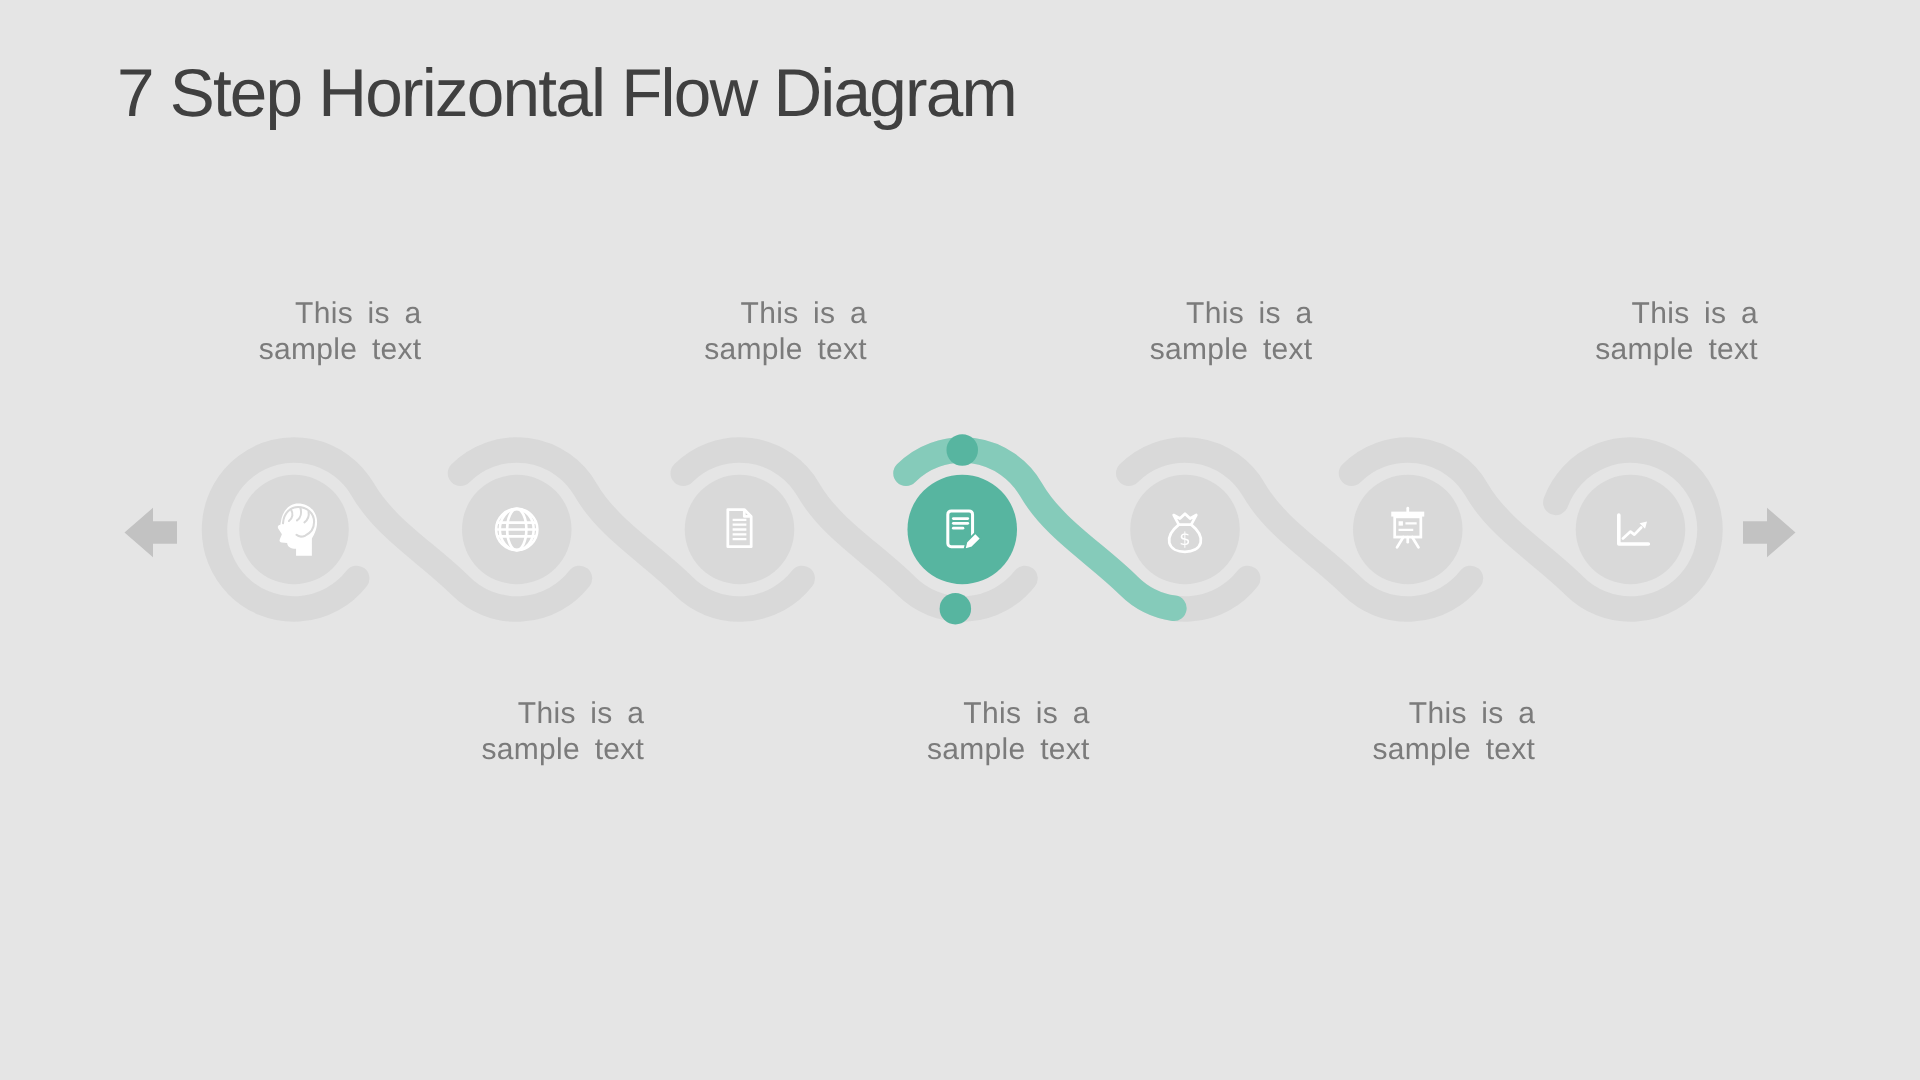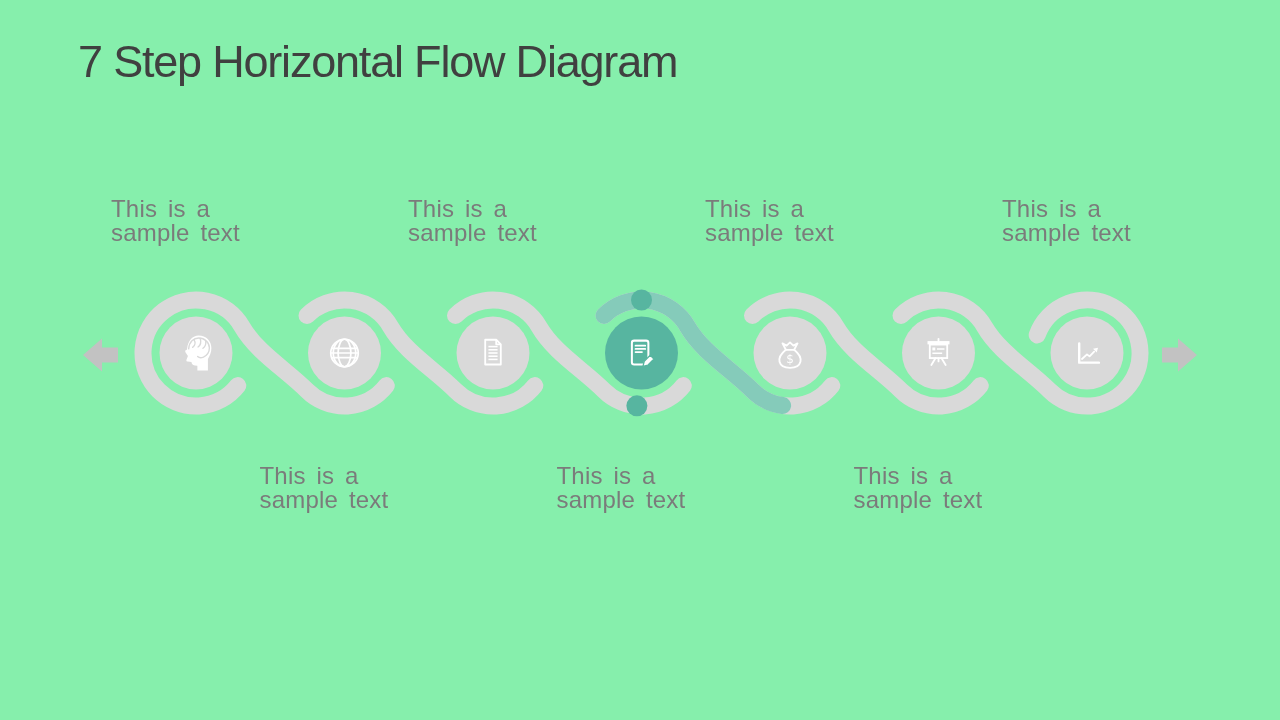--- a/index.html
+++ b/index.html
@@ -1,28 +1,28 @@
 <!DOCTYPE html>
 <html><head>
 <meta charset="utf-8">
 <style>
   html,body{margin:0;padding:0;background:#fff;}
   .slide{
-    position:relative;width:1280px;height:720px;background:#86efac;
+    position:relative;width:1280px;height:720px;background:#e5e5e5;
     overflow:hidden;font-family:"Liberation Sans",sans-serif;
   }
   .slide-title{
     position:absolute;left:78px;top:36px;margin:0;
     font-size:45px;font-weight:400;letter-spacing:-1.2px;
     color:#404040;white-space:nowrap;
   }
   .flow-svg{position:absolute;left:0;top:0;}
   .step-label{
-    position:absolute;width:170px;text-align:left;
-    font-size:24px;line-height:24px;color:#7b7b7b;
+    position:absolute;width:170px;text-align:right;
+    font-size:20px;line-height:24px;color:#7b7b7b;
     letter-spacing:0.2px;word-spacing:4px;white-space:pre-line;
   }
   .step-circle{cursor:pointer;}
   .nav-arrow{cursor:pointer;}
 </style>
 </head>
 <body>
 
 <div class="slide">
   <h1 class="slide-title">7 Step Horizontal Flow Diagram</h1>

